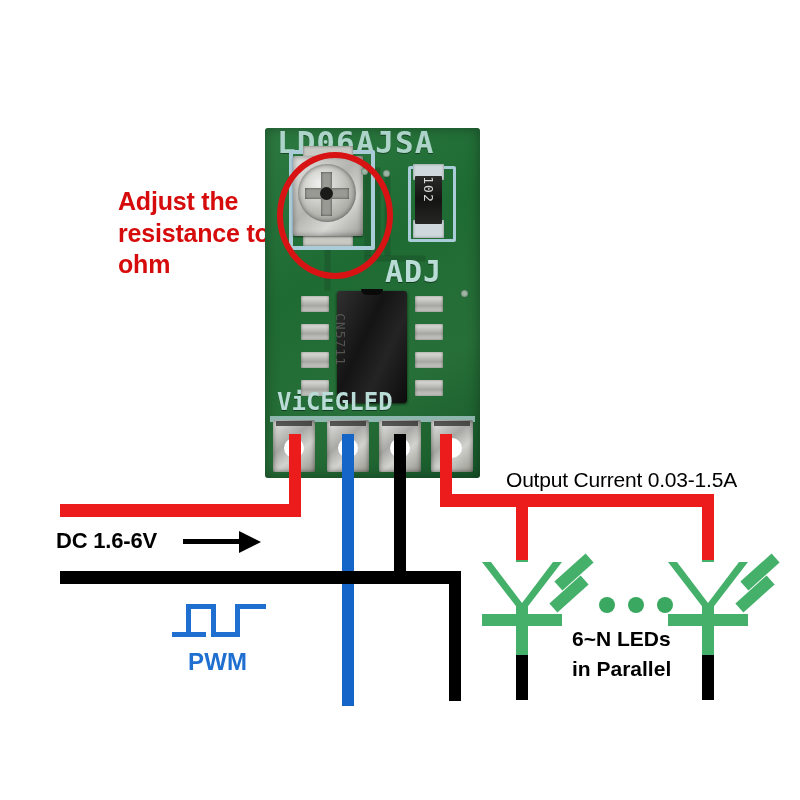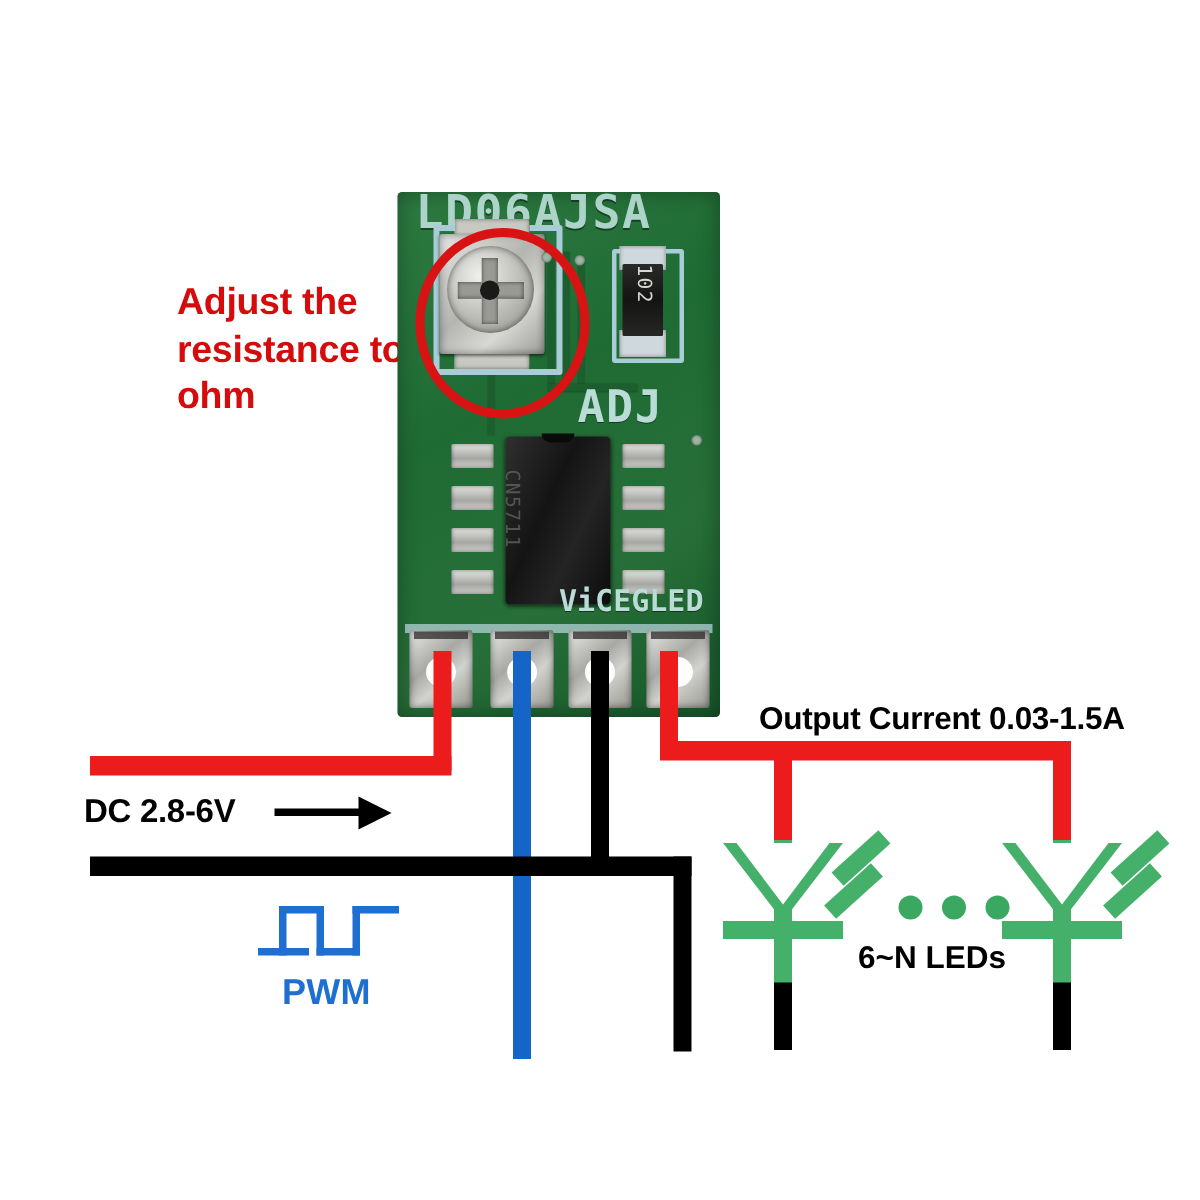--- a/index.html
+++ b/index.html
@@ -29,21 +29,21 @@
     font-size: 25px;
     font-weight: bold;
     line-height: 1.26;
     letter-spacing: -0.2px;
   }
   .out-current {
     left: 506px;
     top: 468px;
     color: #000000;
     font-size: 21px;
-    font-weight: bold;
+    font-weight: normal;
     white-space: nowrap;
     letter-spacing: -0.2px;
   }
   .dc-label {
     left: 56px;
     top: 528px;
     color: #000000;
     font-size: 22px;
     font-weight: bold;
     white-space: nowrap;
@@ -109,24 +109,24 @@
     opacity: .92;
   }
   .silk-adj {
     left: 120px; top: 126px;
     font-size: 30px;
     letter-spacing: 1px;
   }
   .silk-pins {
     left: 8px; top: 260px;
     width: 200px;
-    font-size: 20px;
+    font-size: 24px;
     letter-spacing: 0px;
     display: flex;
-    justify-content: flex-end;
+    justify-content: flex-start;
     padding: 0 4px;
     box-sizing: border-box;
   }
   
   .trim-outline {
     left: 24px; top: 22px;
     width: 78px; height: 92px;
     border: 4px solid #a9ccd8;
     border-radius: 2px;
     background: transparent;
@@ -405,21 +405,21 @@
   <div class="wire blk" style="left:394px; top:434px; width:12px; height:148px;"></div>
   <div class="wire blk" style="left:60px;  top:571px; width:346px; height:13px;"></div>
   <div class="wire blk" style="left:394px; top:571px; width:67px; height:13px;"></div>
   <div class="wire blk" style="left:449px; top:571px; width:12px; height:130px;"></div>
 
   <div class="wire red" style="left:440px; top:434px; width:12px; height:72px;"></div>
   <div class="wire red" style="left:440px; top:494px; width:274px; height:13px;"></div>
   <div class="wire red" style="left:516px; top:494px; width:12px; height:72px;"></div>
   <div class="wire red" style="left:702px; top:494px; width:12px; height:72px;"></div>
 
-  <div class="abs dc-label">DC 2.8-6V</div>
+  <div class="abs dc-label">DC 1.6-6V</div>
   <div id="dc-arrow-line" class="abs" style="left:183px; top:539px; width:58px; height:5px;"></div>
   <div id="dc-arrow-head" class="abs" style="left:239px; top:531px;"></div>
 
   <div class="abs out-current">Output Current 0.03-1.5A</div>
 
   <div class="abs pwm-seg" style="left:172px; top:632px; width:34px; height:5px;"></div>
   <div class="abs pwm-seg" style="left:186px; top:604px; width:5px; height:33px;"></div>
   <div class="abs pwm-seg" style="left:186px; top:604px; width:30px; height:5px;"></div>
   <div class="abs pwm-seg" style="left:211px; top:604px; width:5px; height:33px;"></div>
   <div class="abs pwm-seg" style="left:211px; top:632px; width:29px; height:5px;"></div>
@@ -449,16 +449,17 @@
     <div class="led-tri" style="left:668px; top:562px;"></div>
     <div class="led-tri-inner" style="left:677px; top:562px;"></div>
     <div class="abs led-bar" style="left:668px; top:614px; width:80px; height:12px;"></div>
     <div class="abs led-lead-blk" style="left:702px; top:655px; width:12px; height:45px;"></div>
     <div class="ray" style="left:739px; top:566px; width:42px; height:12px; transform: rotate(-42deg);"></div>
     <div class="ray" style="left:734px; top:588px; width:42px; height:12px; transform: rotate(-42deg);"></div>
   </div>
 
   <div class="abs leds-note">
     <div>6~N LEDs</div>
+    <div>in Parallel</div>
   </div>
 
 
 </div>
 
 </body></html>

